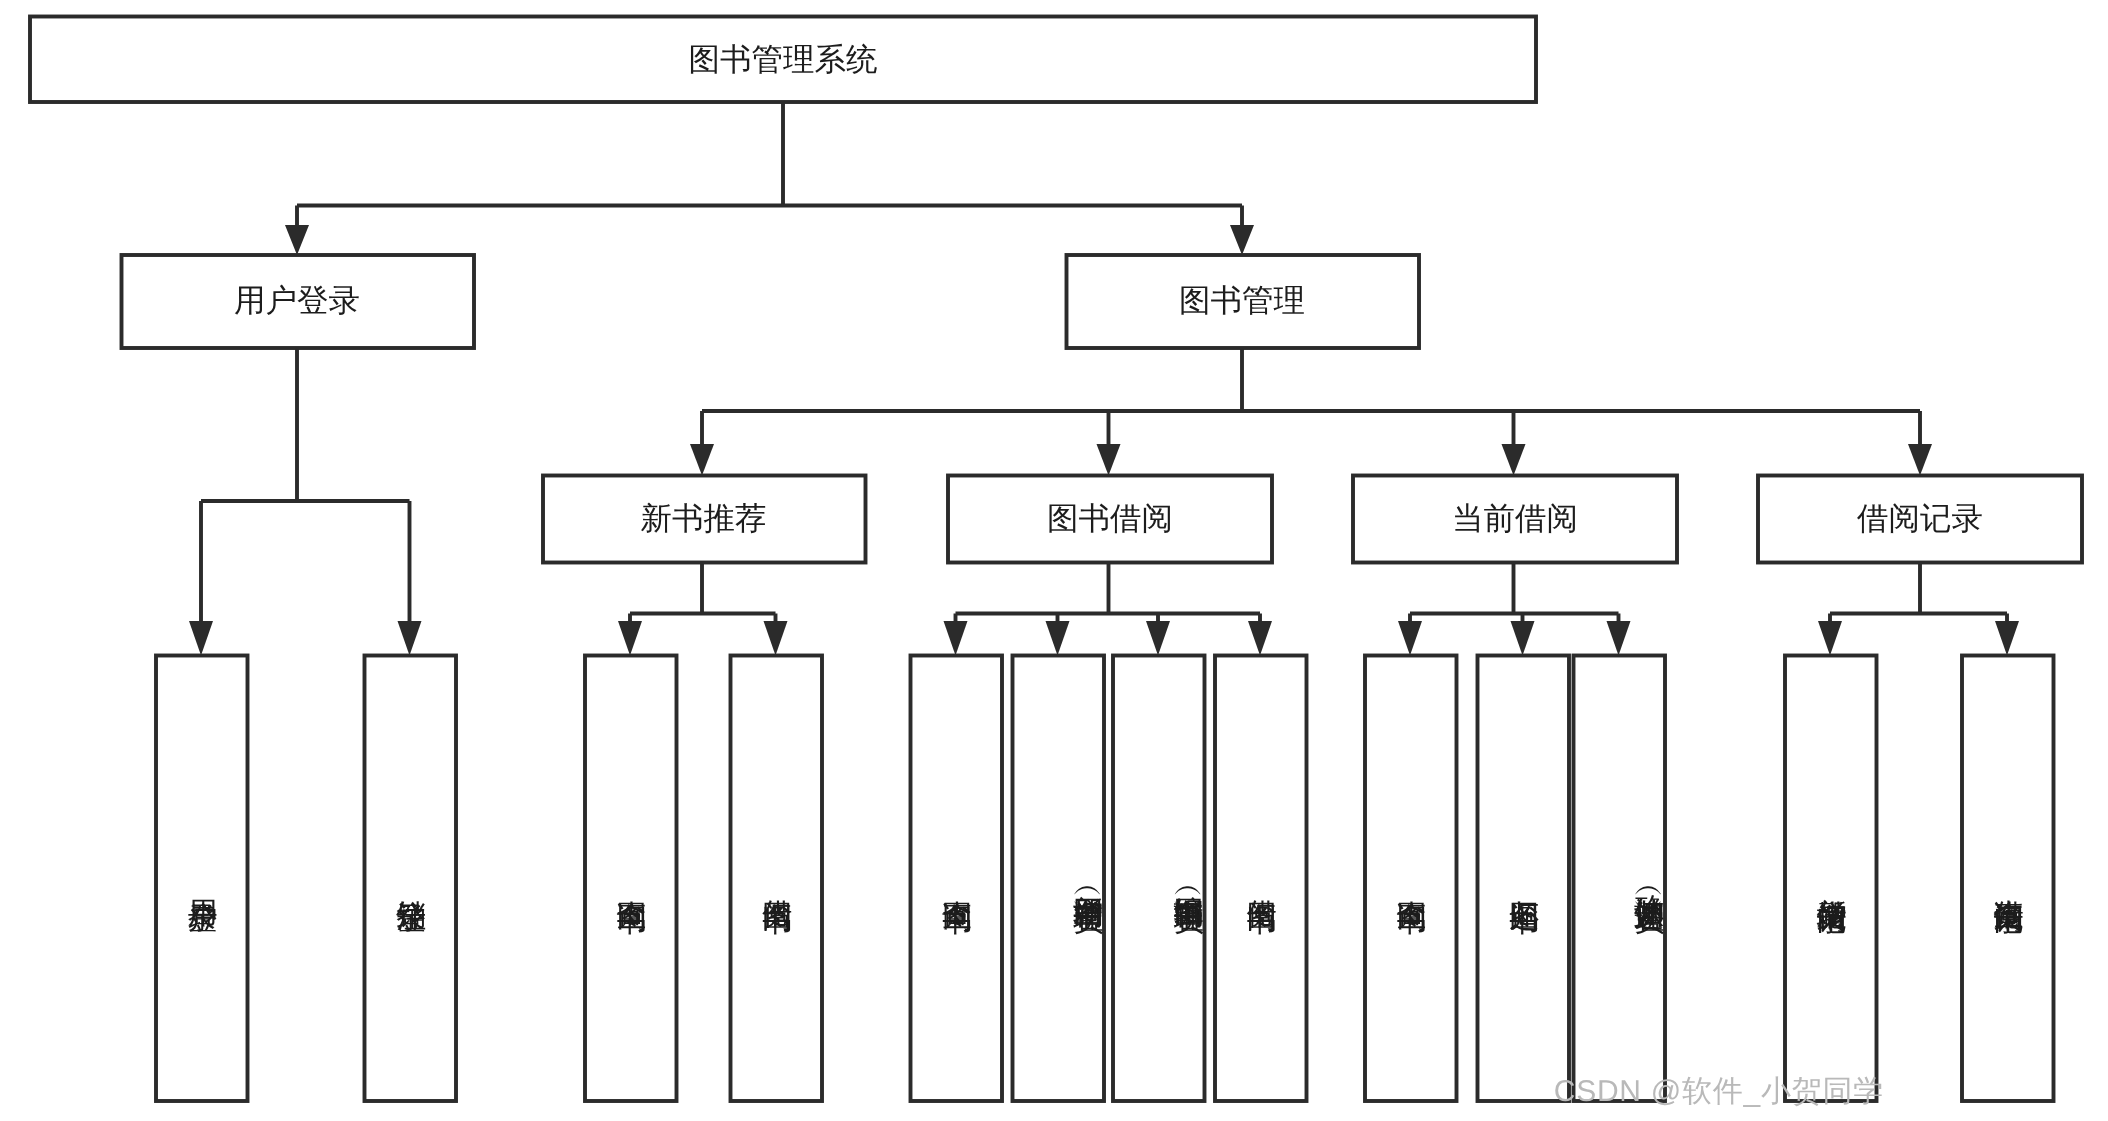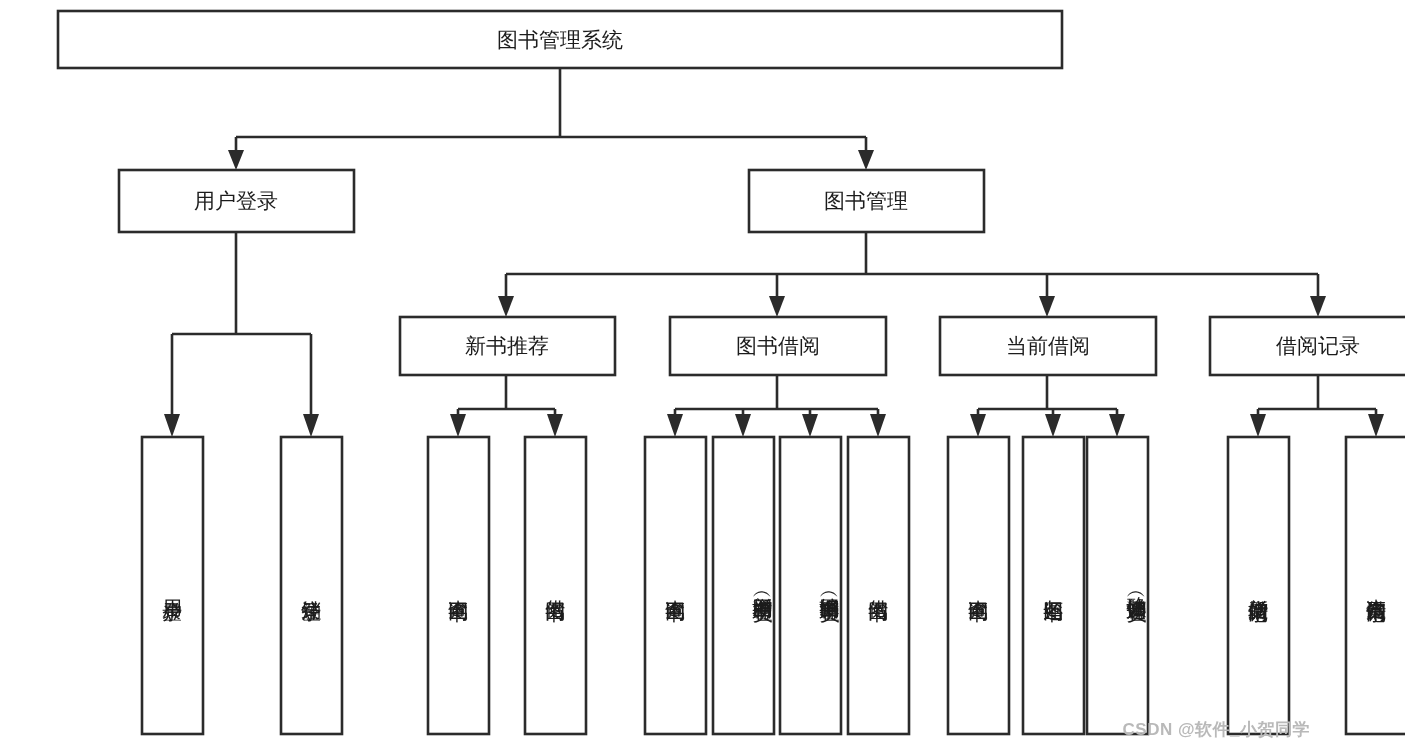--- a/index.html
+++ b/index.html
@@ -11,21 +11,20 @@
     width: 1405px;
     height: 747px;
     font-family: "Liberation Sans", "DejaVu Sans", sans-serif;
     overflow: hidden;
   }
   #diagram-root {
     position: relative;
     width: 1284px;
     height: 747px;
     background: #ffffff;
-    margin-left: 38px;
   }
   svg.diagram {
     position: absolute;
     inset: 0;
     width: 1405px;
     height: 747px;
     display: block;
   }
   .node-rect {
     fill: #ffffff;
@@ -61,28 +60,27 @@
     letter-spacing: 1px;
     display: flex;
     align-items: center;
     justify-content: center;
     text-align: center;
     pointer-events: none;
     user-select: none;
   }
   .watermark {
     position: absolute;
-    right: 12px;
+    right: 28px;
     bottom: 6px;
     font-family: "Liberation Sans", "DejaVu Sans", sans-serif;
-    font-size: 17px;
+    font-size: 20px;
     color: #b9b9b9;
     letter-spacing: 0.5px;
     white-space: nowrap;
-    font-weight: bold;
   }
 </style>
 </head>
 <body>
 
 <div id="diagram-root">
 
   <svg class="diagram" viewBox="0 0 1405 747">
     <defs>
       <marker id="arrow" viewBox="0 0 12 14" refX="11" refY="7" markerWidth="9" markerHeight="11" orient="auto-start-reverse">

